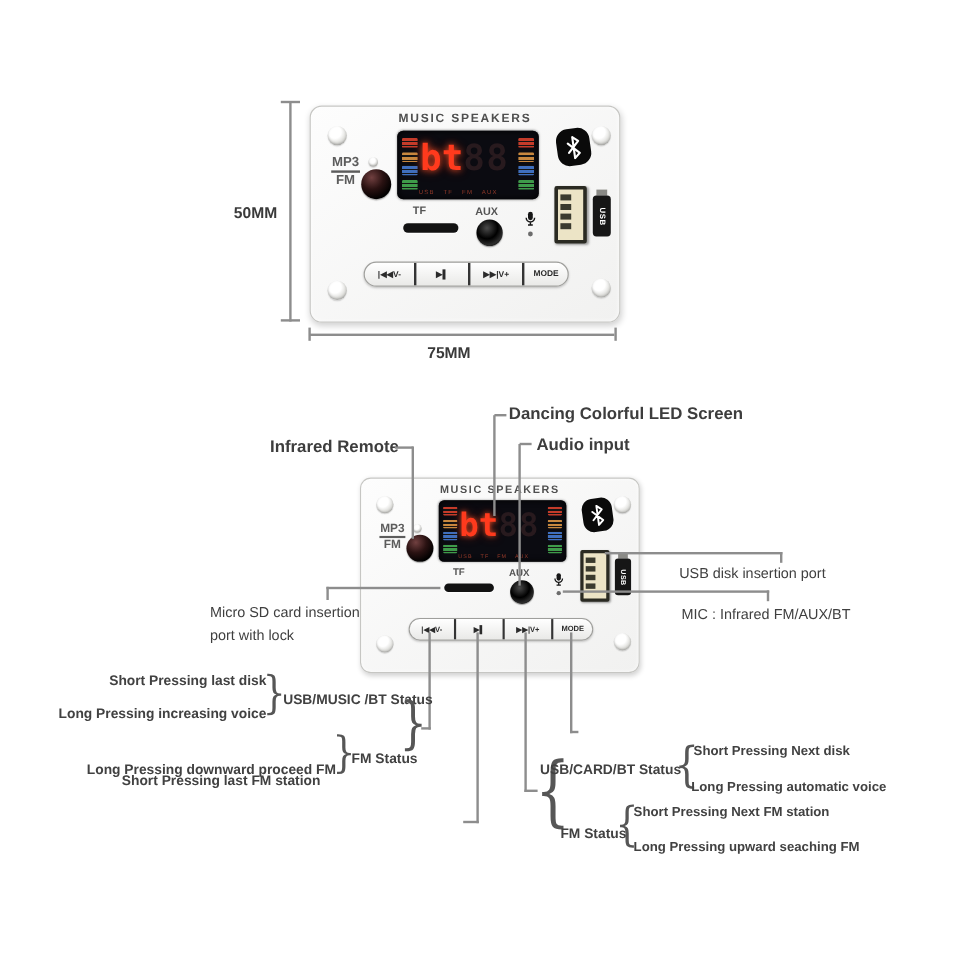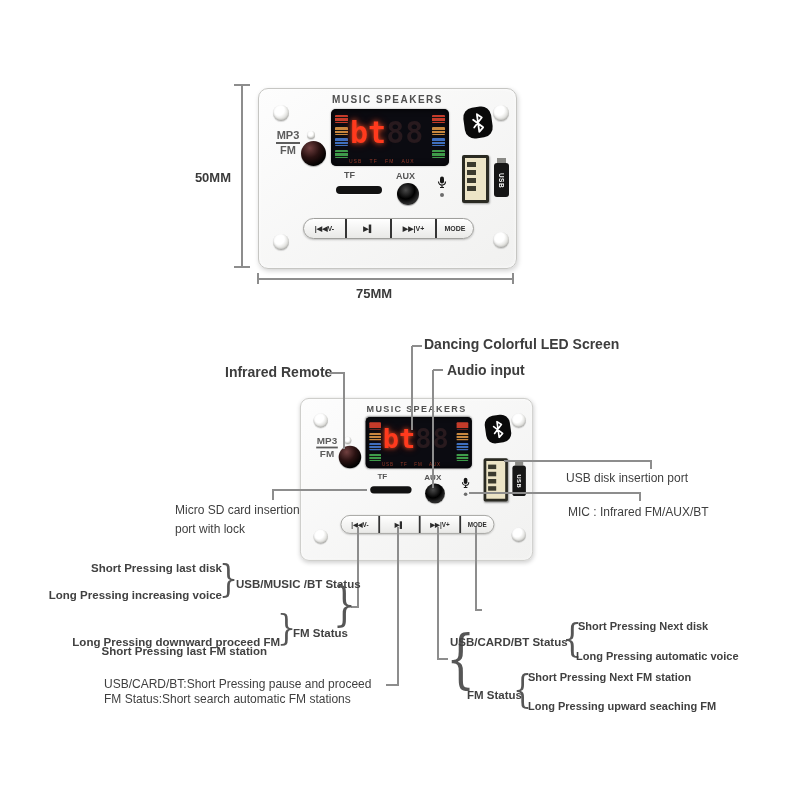--- a/index.html
+++ b/index.html
@@ -272,22 +272,20 @@
   <div class="abs callout-sm" style="right:578px;top:562px;">Short Pressing last disk</div>
   <div class="abs callout-sm" style="right:578px;top:589px;">Long Pressing increasing voice</div>
   <span class="brace" style="left:219px;top:560px;font-size:30px;transform:scaleY(1.25);">}</span>
   <div class="abs callout-sm" style="left:236px;top:578px;">USB/MUSIC /BT Status</div>
   <span class="brace" style="left:333px;top:581px;font-size:36px;transform:scaleY(1.3);">}</span>
   <div class="abs callout-sm" style="right:533px;top:613px;margin-top:32px;">Short Pressing last FM station</div>
   <div class="abs callout-sm" style="right:520px;top:636px;">Long Pressing downward proceed FM</div>
   <span class="brace" style="left:277px;top:610px;font-size:30px;transform:scaleY(1.2);">}</span>
   <div class="abs callout-sm" style="left:293px;top:627px;">FM Status</div>
 
-  <div class="abs callout-md" style="left:104px;top:677px;">USB/CARD/BT:Short Pressing pause and proceed</div>
-  <div class="abs callout-md" style="left:104px;top:692px;">FM Status:Short search automatic FM stations</div>
 
 
   <span class="brace" style="left:446px;top:626px;font-size:46px;transform:scaleY(1.4);">{</span>
   <div class="abs callout-sm" style="left:450px;top:636px;">USB/CARD/BT Status</div>
   <span class="brace" style="left:562px;top:617px;font-size:32px;transform:scaleY(1.25);">{</span>
   <div class="abs callout-sm" style="left:578px;top:620px;font-size:11px;">Short Pressing Next disk</div>
   <div class="abs callout-sm" style="left:576px;top:650px;font-size:11px;">Long  Pressing automatic voice</div>
   <div class="abs callout-sm" style="left:467px;top:689px;">FM Status</div>
   <span class="brace" style="left:513px;top:669px;font-size:30px;transform:scaleY(1.3);">{</span>
   <div class="abs callout-sm" style="left:528px;top:671px;font-size:11px;">Short Pressing Next FM station</div>

